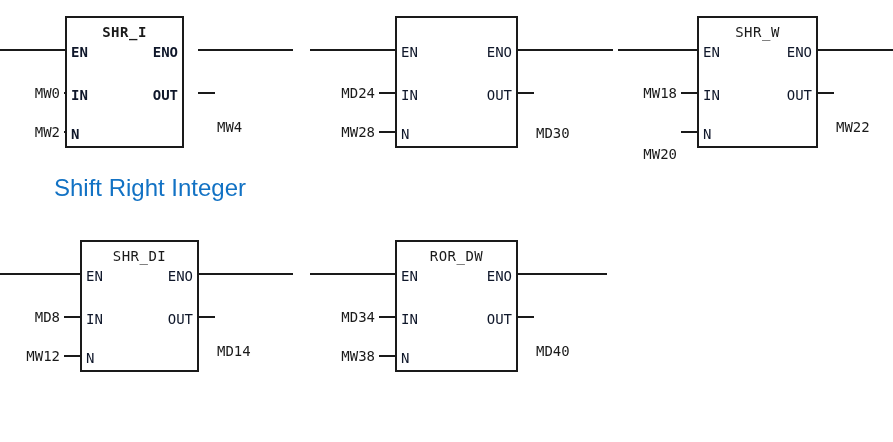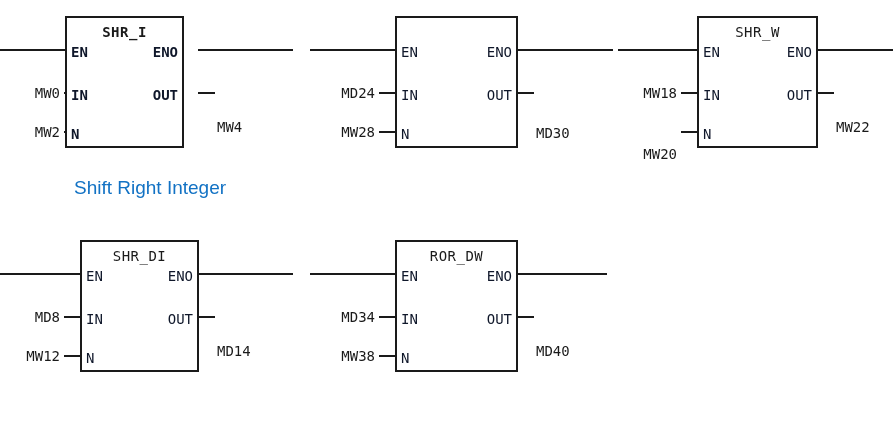--- a/index.html
+++ b/index.html
@@ -77,21 +77,21 @@
   .wire {
     position: absolute;
     height: 0;
     border-top: 2px solid #1a1a1a;
   }
 
   
   .caption {
     position: absolute;
     font-family: "Liberation Sans", sans-serif;
-    font-size: 19px;
+    font-size: 24px;
     font-weight: 400;
     color: #1272C4;
     white-space: nowrap;
     line-height: 24px;
   }
 </style>
 </head>
 <body>
 
 <div id="ladder-canvas">

